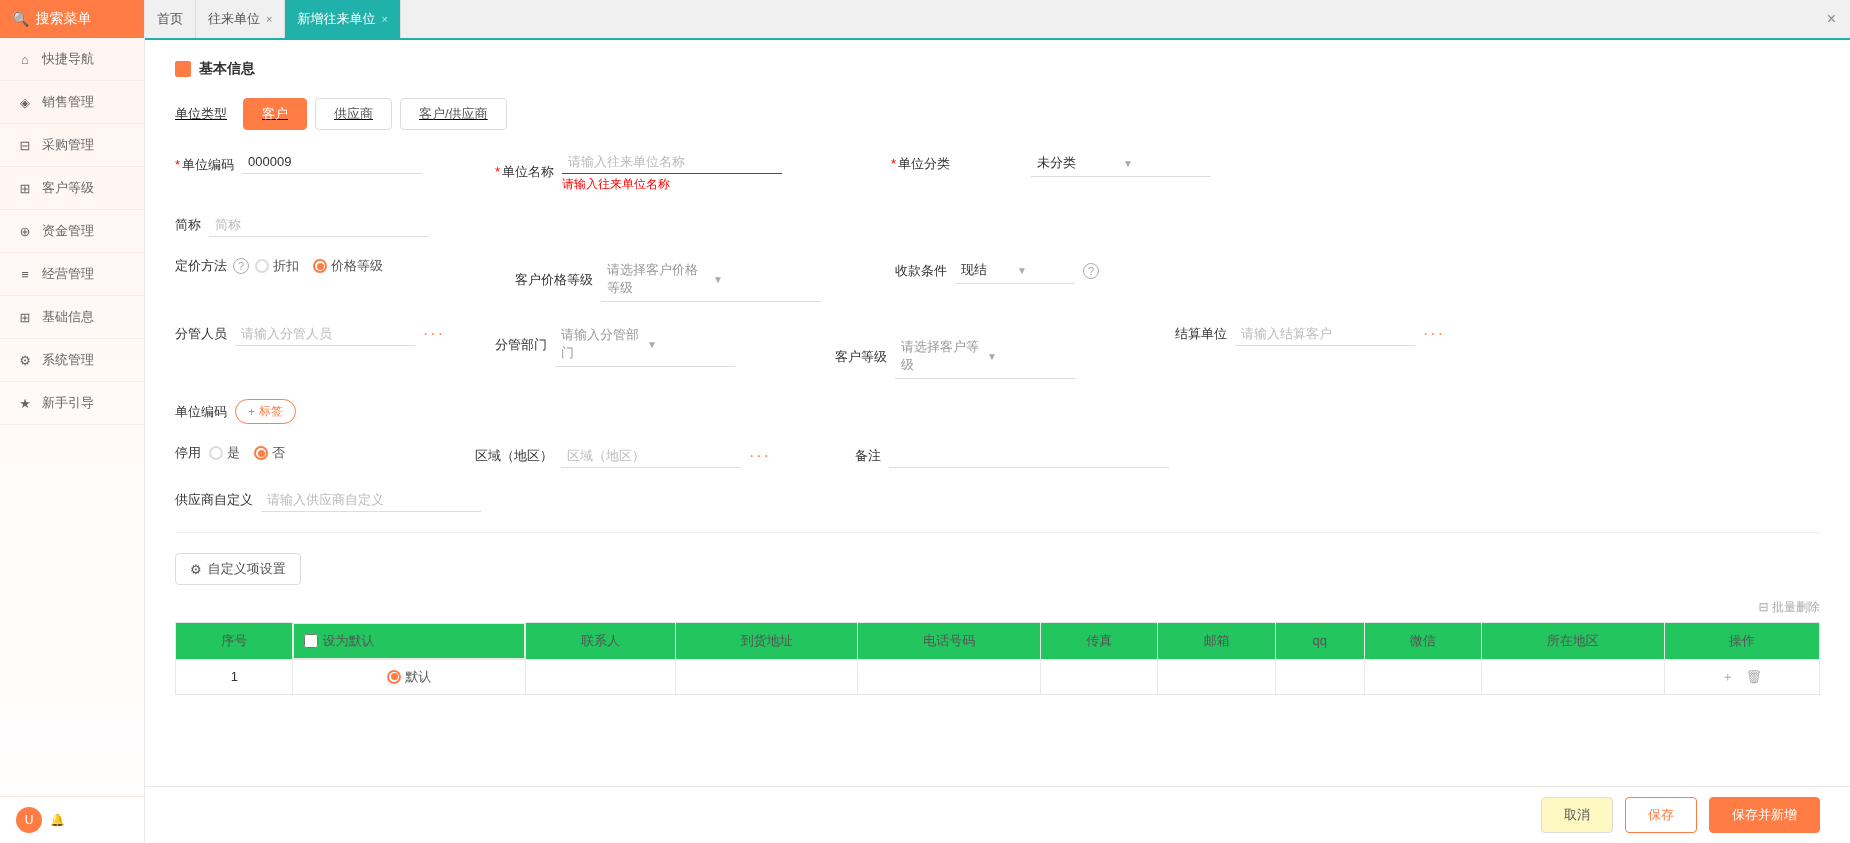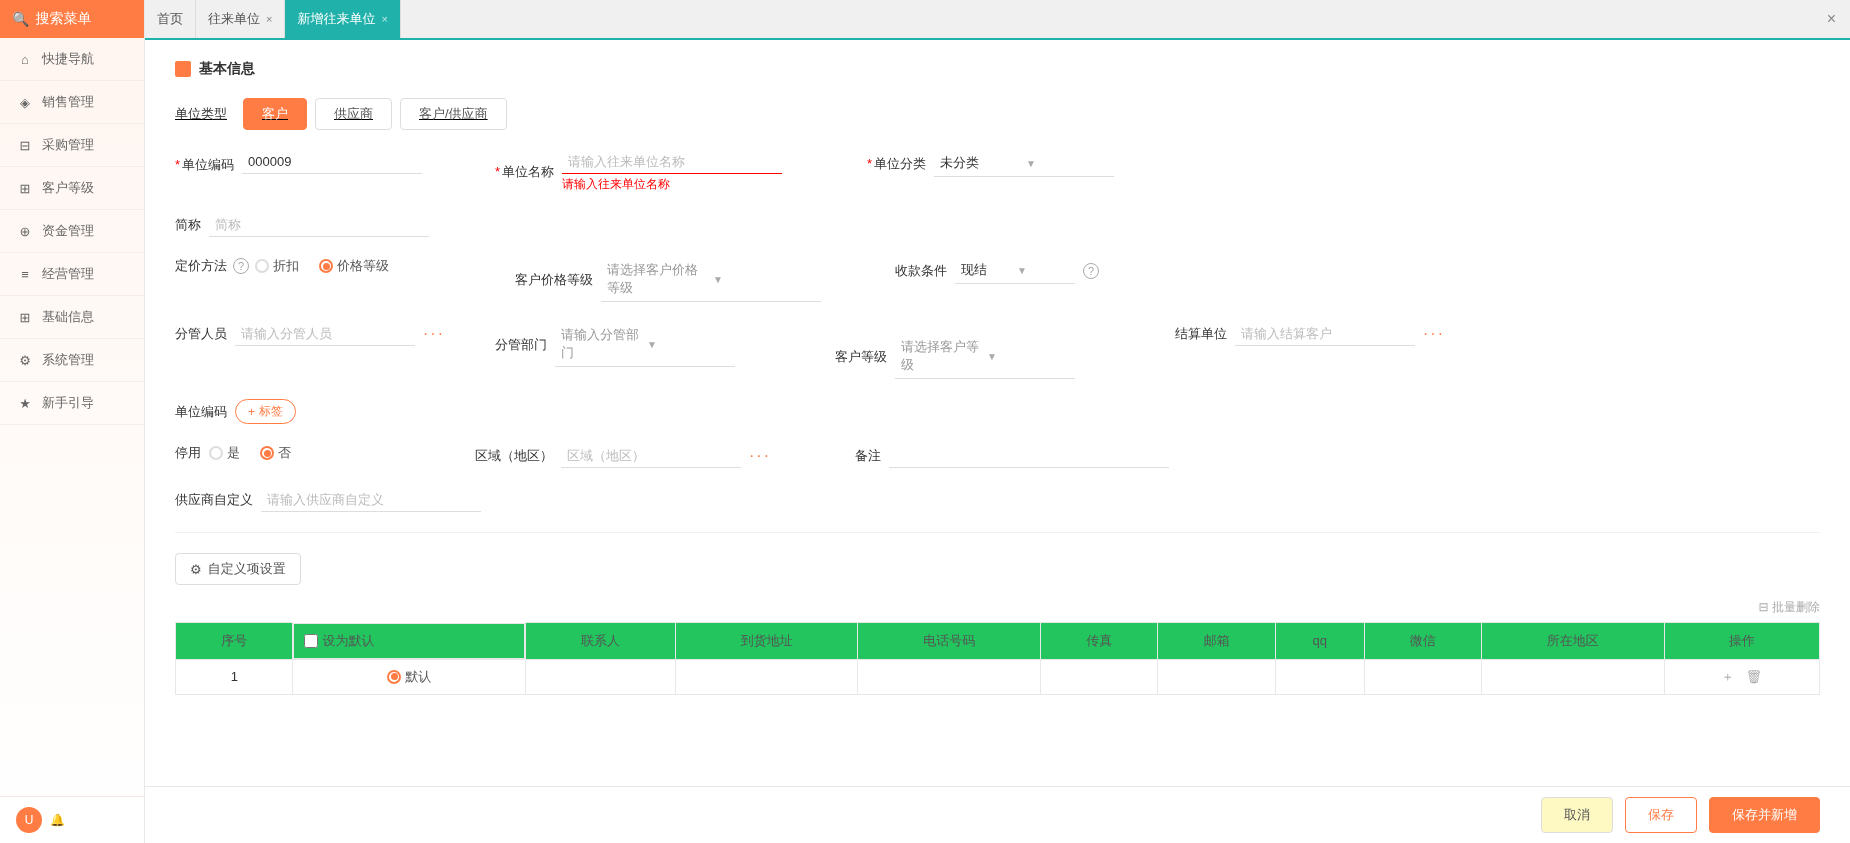--- a/index.html
+++ b/index.html
@@ -191,21 +191,21 @@
       background: white;
       color: #555;
     }
     .btn-unit.active {
       background: #ff7c44;
       color: white;
       border-color: #ff7c44;
     }
 
     
-    .radio-group { display: flex; align-items: center; gap: 20px; }
+    .radio-group { display: flex; align-items: center; gap: 14px; }
     .radio-item { display: flex; align-items: center; gap: 4px; cursor: pointer; color: #555; font-size: 13px; }
     .radio-circle {
       width: 14px; height: 14px;
       border-radius: 50%;
       border: 2px solid #ddd;
       display: flex; align-items: center; justify-content: center;
     }
     .radio-circle.selected { border-color: #ff7c44; }
     .radio-circle.selected::after {
       content: '';
@@ -385,21 +385,21 @@
       </div>
       <div class="form-group" style="flex:0 0 360px; margin-left: 20px;">
         <span class="form-label">
           <span class="required-star">*</span><span>单位名称</span>
         </span>
         <div class="input-error-wrap">
           <input class="form-input error-border" style="width: 220px; border-bottom-color: red;" placeholder="请输入往来单位名称">
           <span class="error-msg">请输入往来单位名称</span>
         </div>
       </div>
-      <div class="form-group" style="flex:0 0 320px; margin-left: 12px;">
+      <div class="form-group" style="flex:0 0 320px; margin-left: 36px; justify-content: space-between;">
         <span class="form-label">
           <span class="required-star">*</span><span>单位分类</span>
         </span>
         <div class="form-select form-select-filled" style="width:180px;">
           <span>未分类</span>
           <span class="arrow">▼</span>
         </div>
       </div>
     </div>
 

